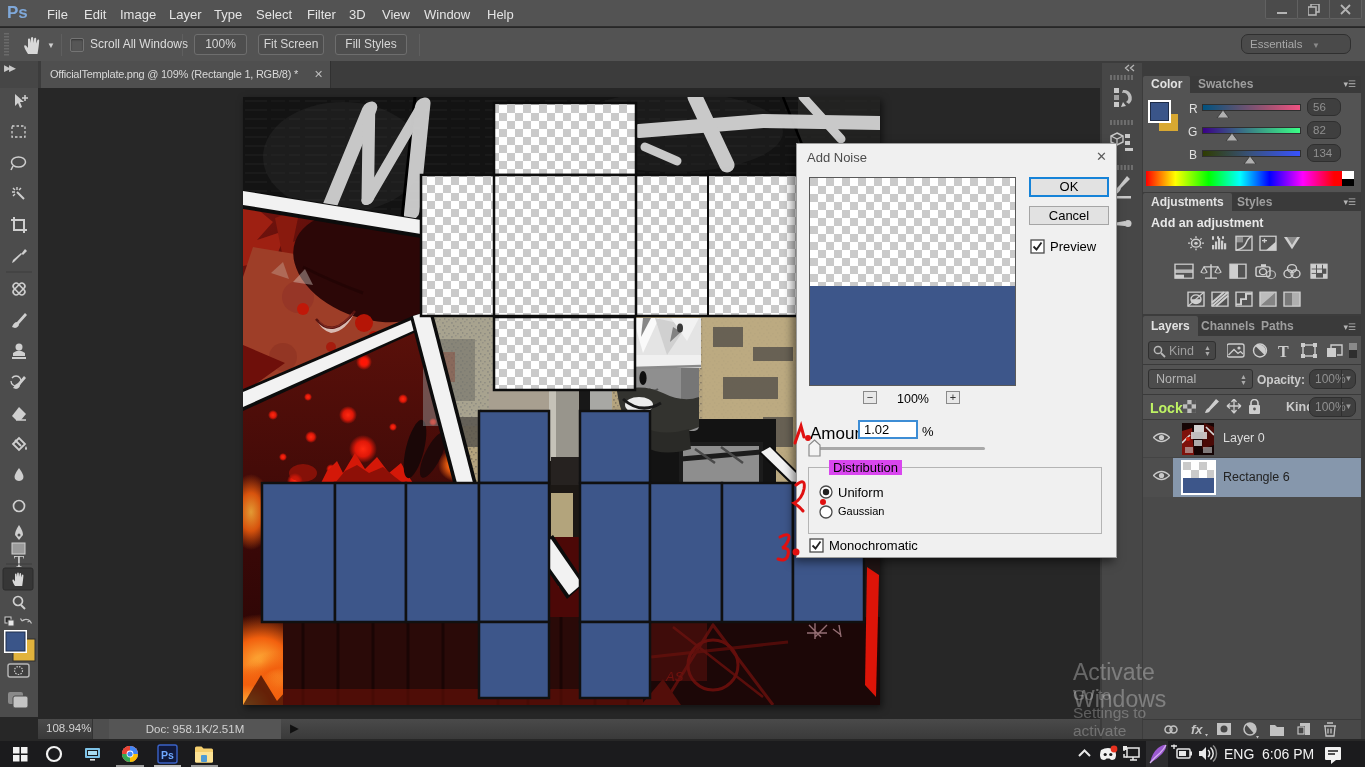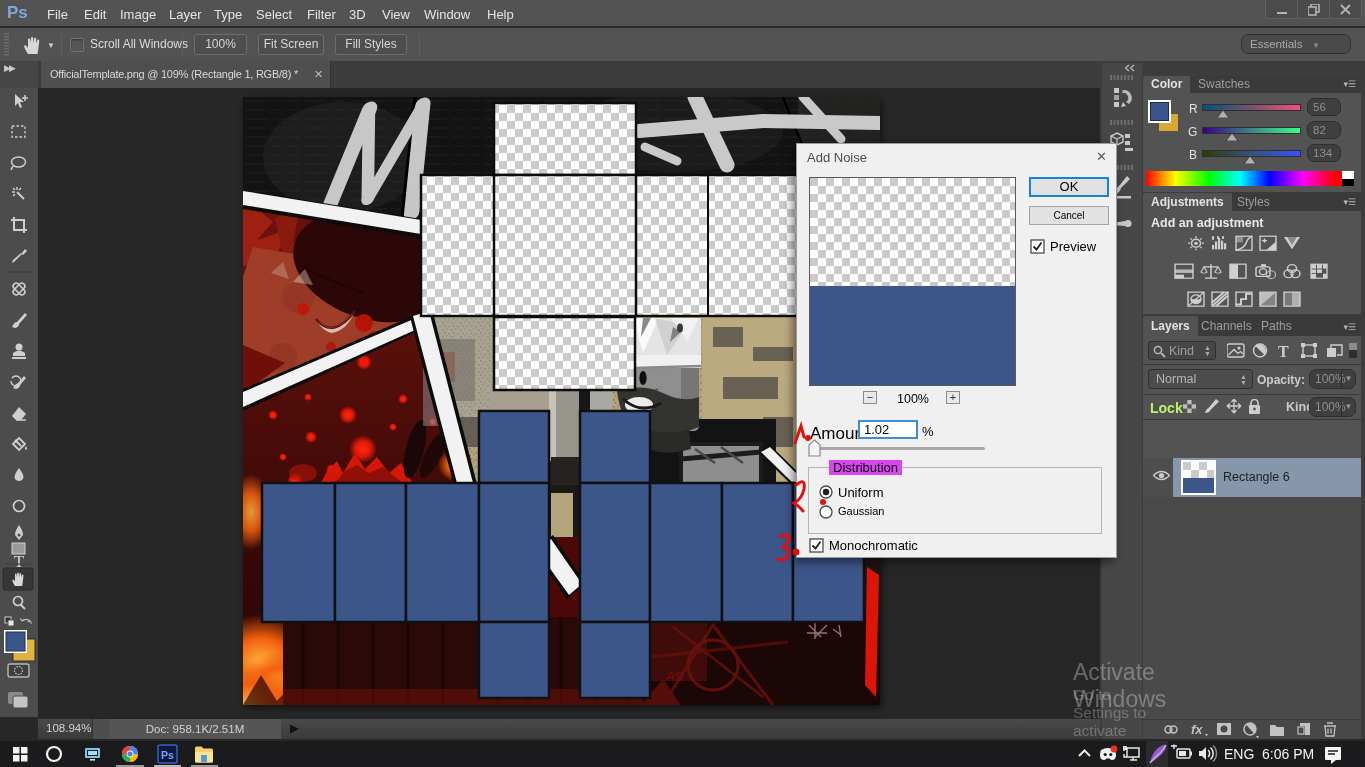--- a/index.html
+++ b/index.html
@@ -34,21 +34,21 @@
 #doc { left:243px; top:97px; width:637px; height:608px; box-shadow:2px 3px 7px rgba(0,0,0,.55); }
 
 
 #statusbar { left:38px; top:719px; width:1062px; height:20px; background:linear-gradient(#4a4a4a,#3a3a3a); color:#d2d2d2; font-size:11.5px; }
 
 
 #rightbg { left:1100px; top:61px; width:265px; height:678px; background:#3c3c3c; }
 #dockcol { left:1102px; top:63px; width:40px; height:676px; background:#474747; }
 #panels { left:1143px; top:70px; width:218px; height:669px; }
 .ptabbar { background:#3a3a3a; position:absolute; left:0; width:218px; }
-.ptab { position:absolute; top:0; height:100%; line-height:19px; font-size:12px; padding:0 8px; color:#9e9e9e; }
+.ptab { position:absolute; top:0; height:100%; line-height:19px; font-size:12px; padding:0 8px; color:#9e9e9e;font-weight:bold; }
 .ptab.on { background:#535353; color:#e2e2e2; font-weight:bold; border-radius:2px 2px 0 0; }
 .pmenu { position:absolute; right:5px; top:5px; color:#b5b5b5; font-size:9px; }
 .pbody { background:#535353; position:absolute; left:0; width:218px; }
 .ddark { background:#3f3f3f; border:1px solid #2f2f2f; border-radius:7px; color:#909090; }
 
 
 .lrow { position:absolute; left:0; width:218px; height:38px; }
 .eye { position:absolute; left:10px; top:12px; width:17px; height:11px; }
 
 
@@ -788,20 +788,40 @@
               <rect x="0" y="6" width="11" height="9" rx="1" stroke="none"></rect>
               <path d="M2 6 V4 a3.5 3.5 0 0 1 7 0 V6" fill="none" stroke-width="1.6"></path>
               <circle cx="5.5" cy="10" r="1.4" fill="#555" stroke="none"></circle>
             </g>
       </g>
     </svg>
     <span class="abs" style="left:143px;top:64px;color:#cbcbcb;font-size:12.5px;font-weight:bold">Kind:</span>
     <div class="abs ddark" style="left:166px;top:61px;width:47px;height:20px;font-size:12px;line-height:18px;padding-left:5px">100%<span class="abs" style="right:0;top:0;width:14px;height:18px;border-left:1px solid #2f2f2f;color:#999;font-size:8px;text-align:center;line-height:18px">▼</span></div>
     <div class="abs" style="left:0;top:83px;width:218px;height:1px;background:#3a3a3a"></div>
 
+    <div class="lrow" style="top:84px;background:#4e4e4e;border-bottom:1px solid #444">
+      <svg class="eye" viewBox="0 0 17 11">
+            <path d="M0.5 5.5 Q8.5 -2.5 16.5 5.5 Q8.5 13.5 0.5 5.5Z" fill="none" stroke="#c9c9c9" stroke-width="1.4"></path>
+            <circle cx="8.5" cy="5.5" r="2.6" fill="#c9c9c9"></circle>
+          </svg>
+      <div class="abs" style="left:34px;top:12px;width:1px;height:14px"></div>
+      <svg class="abs" style="left:39px;top:3px" width="32" height="32" viewBox="0 0 32 32">
+        <rect width="32" height="32" fill="#160505"></rect>
+        <polygon points="0,8 10,5 12,32 0,32" fill="#7e120c"></polygon>
+        <polygon points="22,0 32,4 32,22 20,26" fill="#4a0a06"></polygon>
+        <rect x="12" y="2" width="10" height="7" fill="#e8e8e8" opacity=".9"></rect>
+        <rect x="9" y="9" width="16" height="7" fill="#dedede" opacity=".85"></rect>
+        <rect x="12" y="17" width="8" height="6" fill="#d4d4d4" opacity=".8"></rect>
+        <rect x="3" y="24" width="8" height="6" fill="#c8c8c8" opacity=".6"></rect>
+        <rect x="21" y="24" width="9" height="6" fill="#c8c8c8" opacity=".6"></rect>
+        <path d="M0 20 L8 12 M24 4 L32 12" stroke="#d8d8d8" stroke-width="1.6"></path>
+        <circle cx="6" cy="16" r="2" fill="#d01808"></circle>
+      </svg>
+      <span class="abs" style="left:80px;top:11px;color:#dcdcdc;font-size:12.5px">Layer 0</span>
+    </div>
 
     <div class="lrow" style="top:122px;height:39px;background:#4e4e4e">
       <div class="abs" style="left:30px;top:0;width:188px;height:39px;background:#8697ac"></div>
       <svg class="eye" viewBox="0 0 17 11">
             <path d="M0.5 5.5 Q8.5 -2.5 16.5 5.5 Q8.5 13.5 0.5 5.5Z" fill="none" stroke="#c9c9c9" stroke-width="1.4"></path>
             <circle cx="8.5" cy="5.5" r="2.6" fill="#c9c9c9"></circle>
           </svg>
       <div class="abs" style="left:38px;top:2px;width:35px;height:35px;background:#fff"></div>
       <svg class="abs" style="left:40px;top:4px" width="31" height="31" viewBox="0 0 31 31">
         <rect width="31" height="16" fill="url(#chk)"></rect>
@@ -888,21 +908,21 @@
       </svg>
   <span class="abs" style="left:41px;top:361px;font-size:11px">Gaussian</span>
 
   <svg class="abs" style="left:12px;top:394px" width="15" height="15">
         <rect x="1" y="1" width="13" height="13" fill="#fff" stroke="#4a4a4a" stroke-width="1.3"></rect>
         <path d="M3.5 7.5 L6.5 10.5 L11.5 3.5" stroke="#222" stroke-width="1.8" fill="none"></path>
       </svg>
   <span class="abs" style="left:32px;top:394px;font-size:13px">Monochromatic</span>
 
   <div class="abs" style="left:232px;top:33px;width:80px;height:20px;background:#e2e2e2;border:2px solid #1683d8;text-align:center;line-height:16px;font-size:13px">OK</div>
-  <div class="abs" style="left:232px;top:62px;width:80px;height:19px;background:#e2e2e2;border:1px solid #a5a5a5;text-align:center;line-height:17px;font-size:10px">Cancel</div>
+  <div class="abs" style="left:232px;top:62px;width:80px;height:19px;background:#e2e2e2;border:1px solid #a5a5a5;text-align:center;line-height:17px;font-size:13px">Cancel</div>
   <svg class="abs" style="left:233px;top:95px" width="15" height="15">
         <rect x="1" y="1" width="13" height="13" fill="#fff" stroke="#4a4a4a" stroke-width="1.3"></rect>
         <path d="M3.5 7.5 L6.5 10.5 L11.5 3.5" stroke="#222" stroke-width="1.8" fill="none"></path>
       </svg>
   <span class="abs" style="left:253px;top:95px;font-size:13px">Preview</span>
 </div>
 
 <svg class="abs" style="left:770px;top:415px;pointer-events:none" width="60" height="150" viewBox="0 0 60 150">
   <g stroke="#e01010" stroke-width="3" fill="none" stroke-linecap="round">
     <path d="M25 28 L31 11 L34 22"></path>

